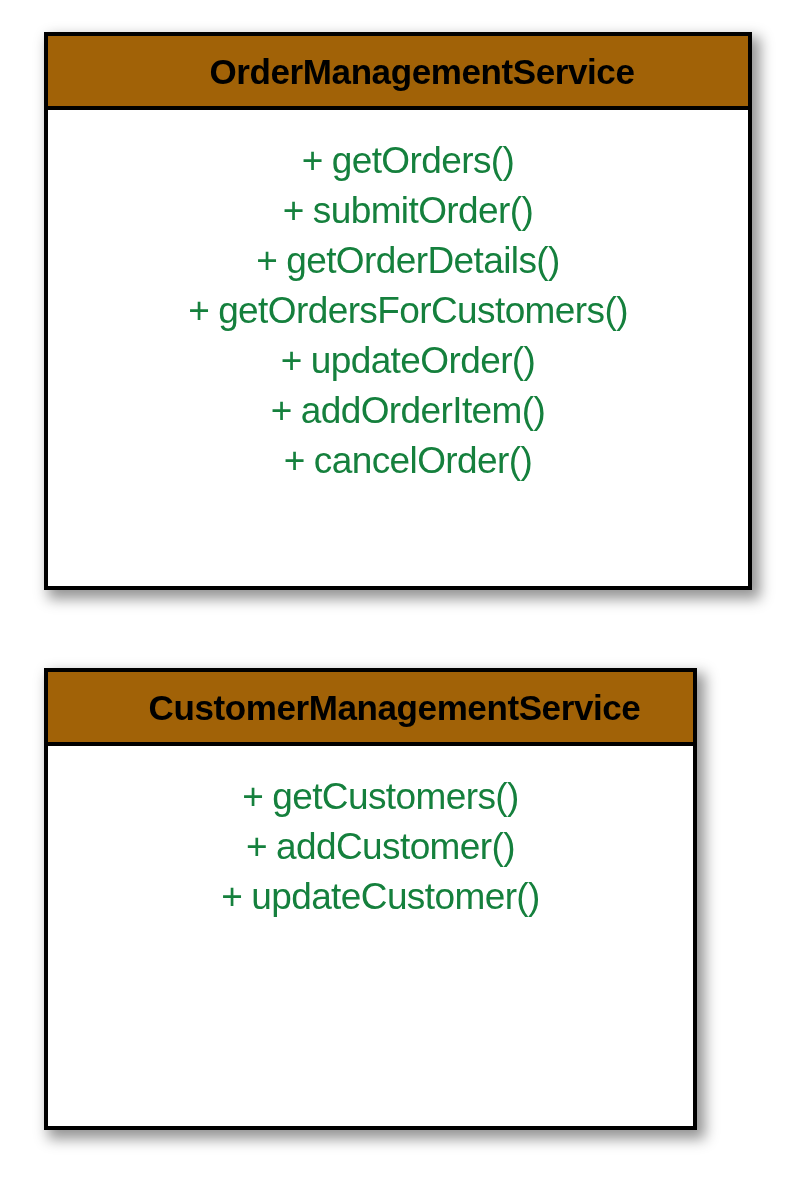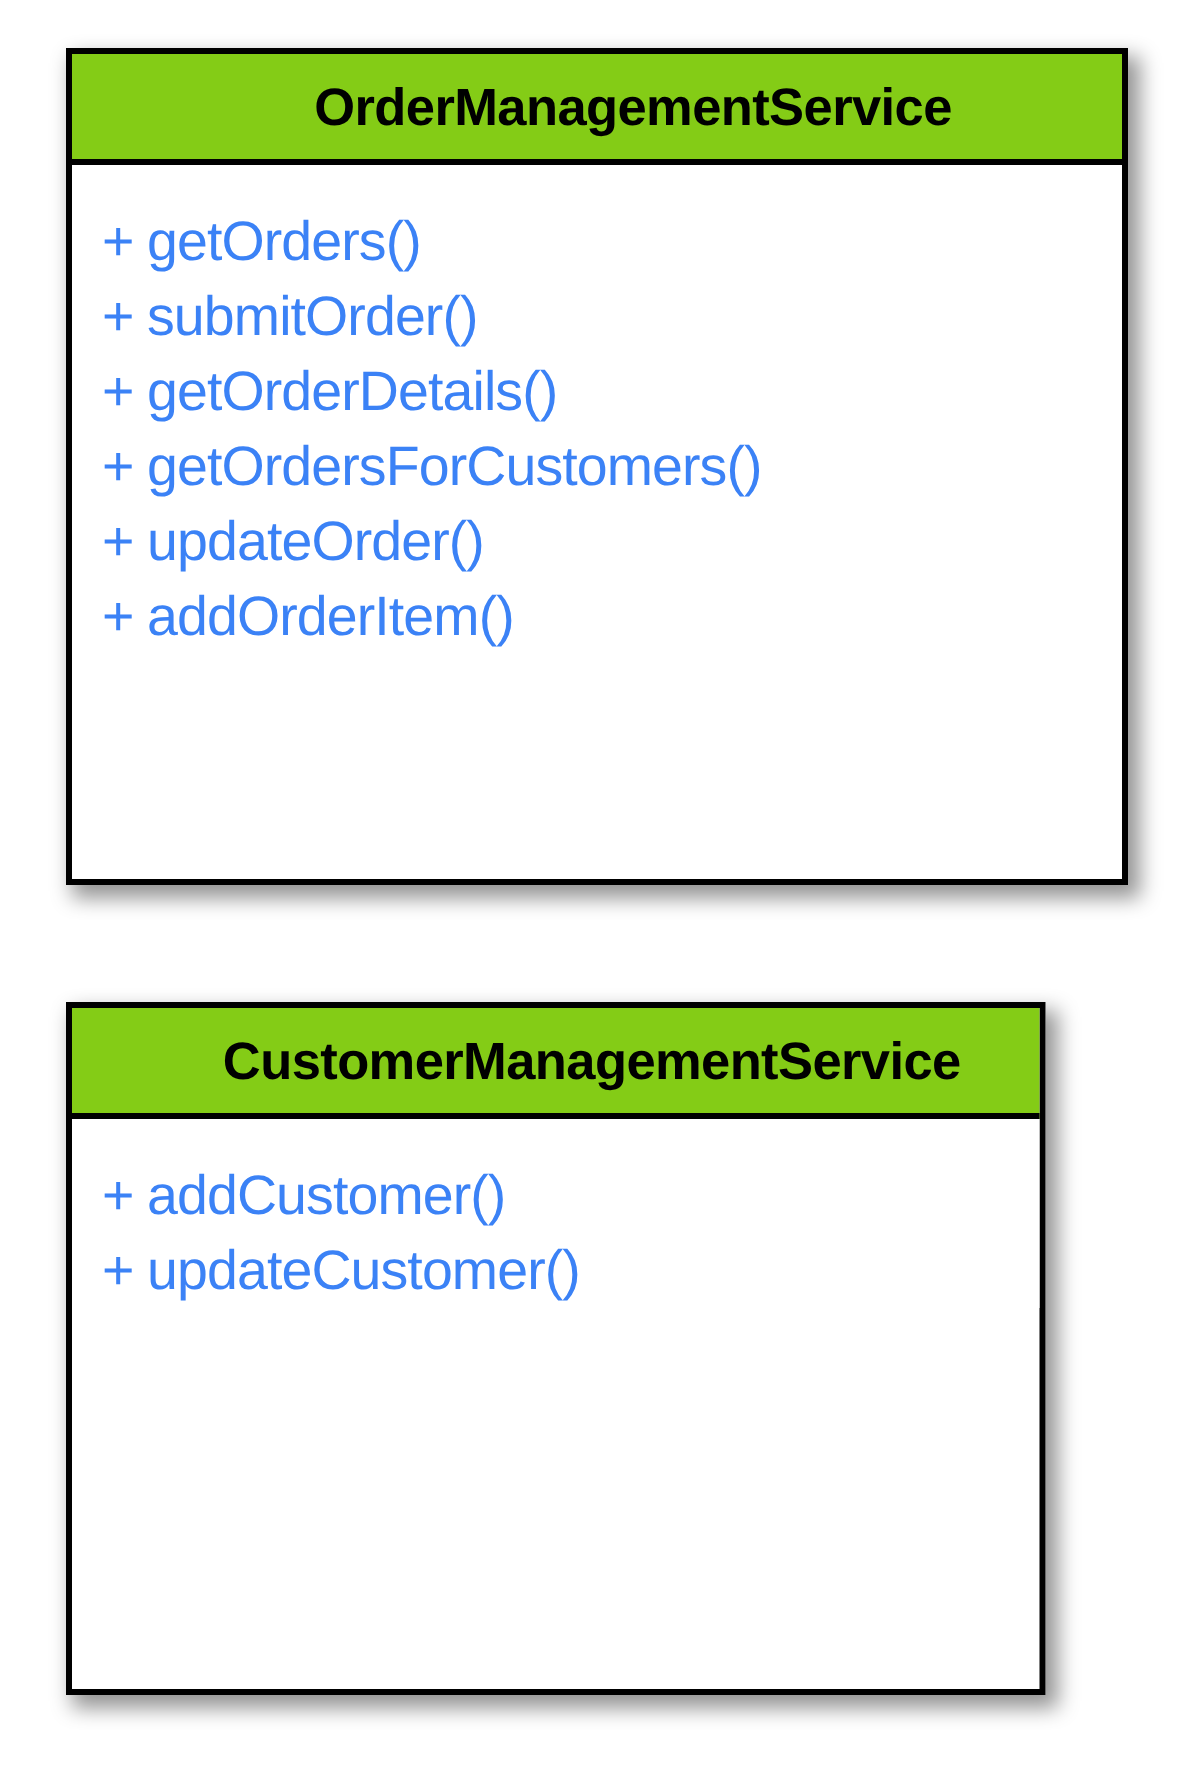--- a/index.html
+++ b/index.html
@@ -35,21 +35,21 @@
     box-shadow: 6px 7px 13px 2px rgba(0,0,0,0.42);
   }
 
   .uml-class-header {
     box-sizing: border-box;
     height: 74px;
     border-bottom: 4px solid #000000;
     display: flex;
     align-items: center;
     justify-content: center;
-    background: #84cc16;
+    background: #a16207;
     padding-left: 48px;
   }
 
   .uml-class-name {
     font-size: 35px;
     font-weight: bold;
     color: #000000;
     letter-spacing: -0.4px;
     line-height: 1;
     white-space: nowrap;
@@ -57,23 +57,24 @@
 
   .uml-class-body {
     box-sizing: border-box;
     background: #ffffff;
     padding: 26px 0 0 20px;
   }
 
   .uml-member {
     font-size: 37px;
     line-height: 50px;
-    color: #3b82f6;
+    color: #15803d;
     white-space: nowrap;
     letter-spacing: -0.6px;
+    text-align: center;
   }
 
   .uml-member .vis {
     display: inline-block;
     margin-right: 9px;
   }
 
   
   #class-order-management-service {
     left: 44px;
@@ -113,33 +114,39 @@
       </div>
       <div class="uml-member">
         <span class="vis">+</span><span>getOrdersForCustomers()</span>
       </div>
       <div class="uml-member">
         <span class="vis">+</span><span>updateOrder()</span>
       </div>
       <div class="uml-member">
         <span class="vis">+</span><span>addOrderItem()</span>
       </div>
+      <div class="uml-member">
+        <span class="vis">+</span><span>cancelOrder()</span>
+      </div>
 
     </div>
   </div>
 
   <div class="uml-class" id="class-customer-management-service">
 
     <div class="uml-class-header">
       <span class="uml-class-name">CustomerManagementService</span>
     </div>
 
     <div class="uml-class-body">
 
       <div class="uml-member">
+        <span class="vis">+</span><span>getCustomers()</span>
+      </div>
+      <div class="uml-member">
         <span class="vis">+</span><span>addCustomer()</span>
       </div>
       <div class="uml-member">
         <span class="vis">+</span><span>updateCustomer()</span>
       </div>
 
     </div>
   </div>
 
 </div>

